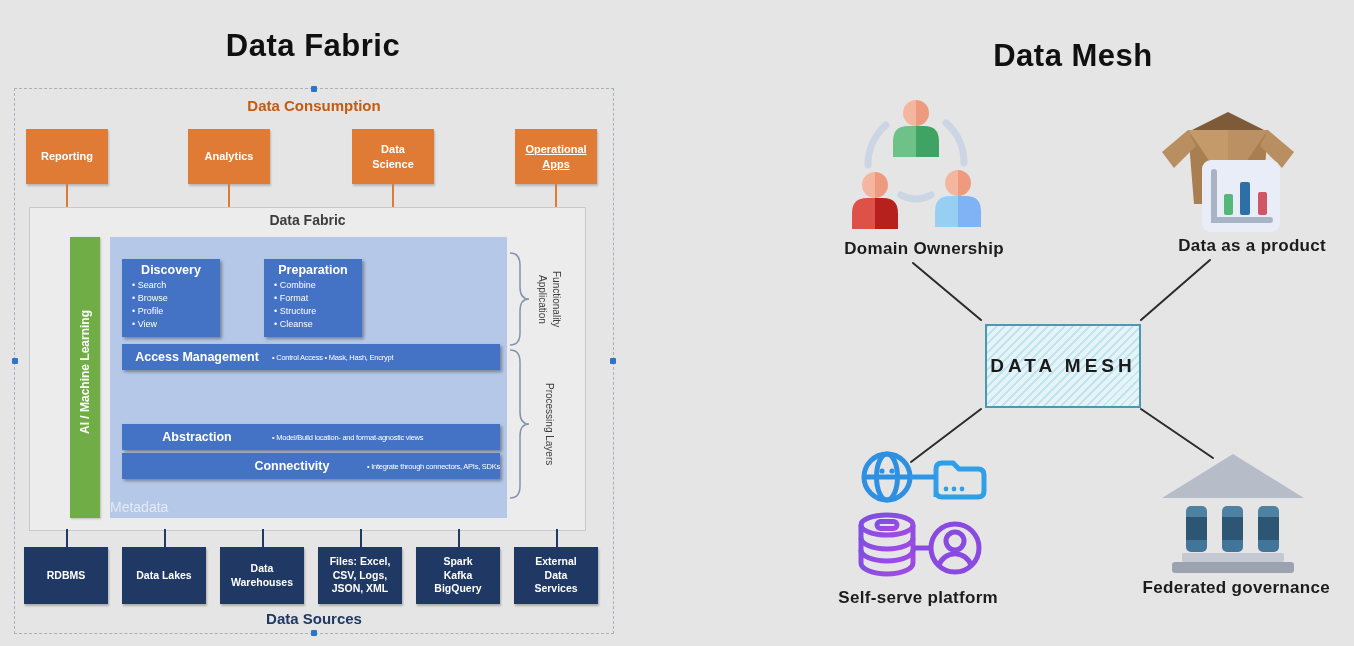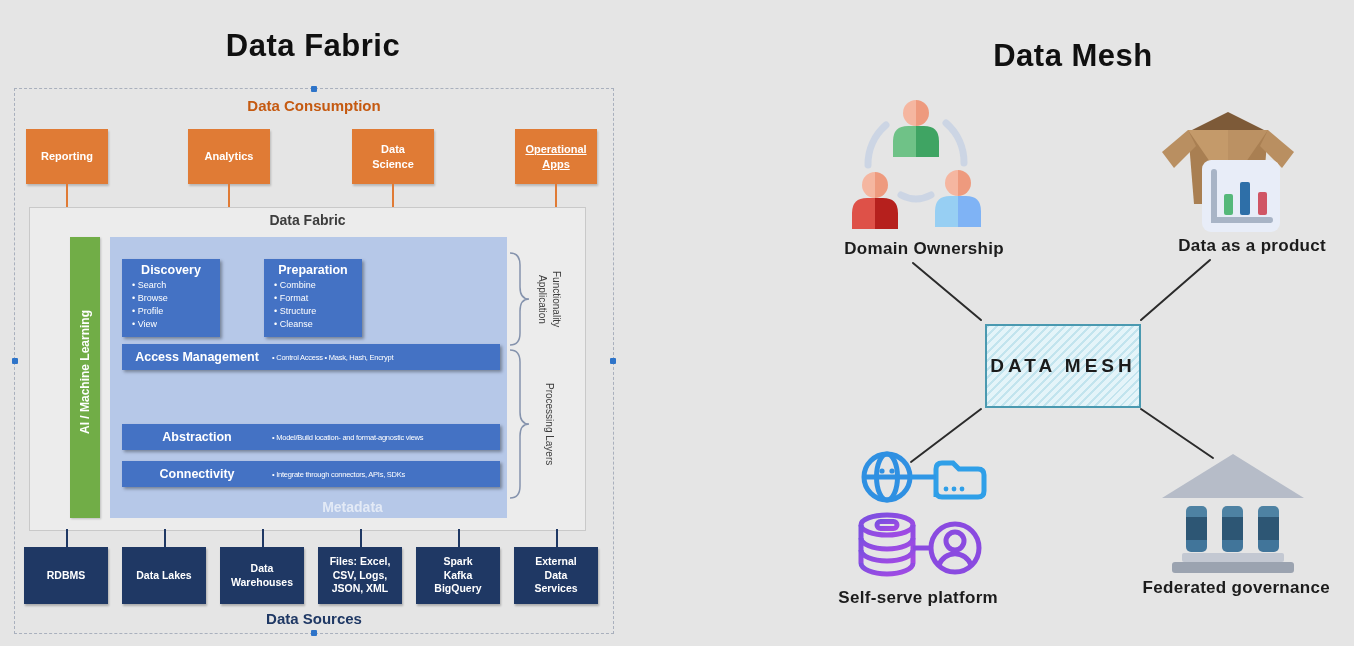--- a/index.html
+++ b/index.html
@@ -27,21 +27,21 @@
   .inner{left:80px;top:29px;width:397px;height:281px;background:#b6c8e8;}
   .fbox{position:absolute;top:22px;width:98px;height:78px;background:#4472C4;color:#fff;
         box-shadow:2px 2px 3px rgba(0,0,0,.35);}
   .fbox h4{margin:4px 0 2px;font-size:12.5px;font-weight:600;text-align:center;}
   .fbox ul{margin:0;padding:0 4px 0 10px;list-style:none;font-size:9px;line-height:1.45;}
   .fbox li::before{content:"• ";}
   .lrow{position:absolute;left:12px;width:378px;height:26px;background:#4472C4;color:#fff;
         display:flex;align-items:center;box-shadow:2px 2px 3px rgba(0,0,0,.35);}
   .lrow .lt{flex:0 0 150px;text-align:center;font-size:12.5px;font-weight:600;}
   .lrow .ld{font-size:7.5px;letter-spacing:-.25px;white-space:nowrap;}
-  .metadata{left:0;bottom:3px;width:100%;text-align:center;font-size:14px;font-weight:700;color:#e3eaf6;padding-left:44px;}
+  .metadata{left:0;bottom:3px;width:100%;text-align:left;font-size:14px;font-weight:400;color:#e3eaf6;}
   .braces{left:479px;top:42px;}
   .side-label{position:absolute;left:497px;width:44px;writing-mode:vertical-lr;
         display:flex;align-items:center;justify-content:center;font-size:10px;color:#3d3d3d;
         line-height:1.35;text-align:center;}
   .sbox{position:absolute;top:458px;height:57px;width:84px;background:#1F3864;color:#fff;
         display:flex;align-items:center;justify-content:center;font-size:10.5px;font-weight:600;
         text-align:center;white-space:pre-line;line-height:1.3;box-shadow:1px 2px 2px rgba(0,0,0,.25);}
   .sources-label{left:0;top:521px;width:100%;text-align:center;font-size:15px;font-weight:bold;color:#1F3864;}
 
   
@@ -108,21 +108,21 @@
         </div>
 
         <div class="lrow" style="top:107px;">
           <div class="lt">Access Management</div>
           <div class="ld">• Control Access   • Mask, Hash, Encrypt</div>
         </div>
         <div class="lrow" style="top:187px;">
           <div class="lt">Abstraction</div>
           <div class="ld">• Model/Build location- and format-agnostic views</div>
         </div>
-        <div class="lrow" style="top:224px;">
+        <div class="lrow" style="top:216px;justify-content:flex-end;">
           <div class="lt">Connectivity</div>
           <div class="ld">• Integrate through connectors, APIs, SDKs</div>
         </div>
 
         <div class="abs metadata">Metadata</div>
       </div>
 
       <svg class="abs braces" width="22" height="252" viewBox="0 0 22 252">
         <path d="M1,3 Q11,3 11,15 L11,37 Q11,49 20,49 Q11,49 11,61 L11,83 Q11,95 1,95" fill="none" stroke="#8593ad" stroke-width="1.5"></path>
         <path d="M1,100 Q11,100 11,112 L11,162 Q11,174 20,174 Q11,174 11,186 L11,236 Q11,248 1,248" fill="none" stroke="#8593ad" stroke-width="1.5"></path>

